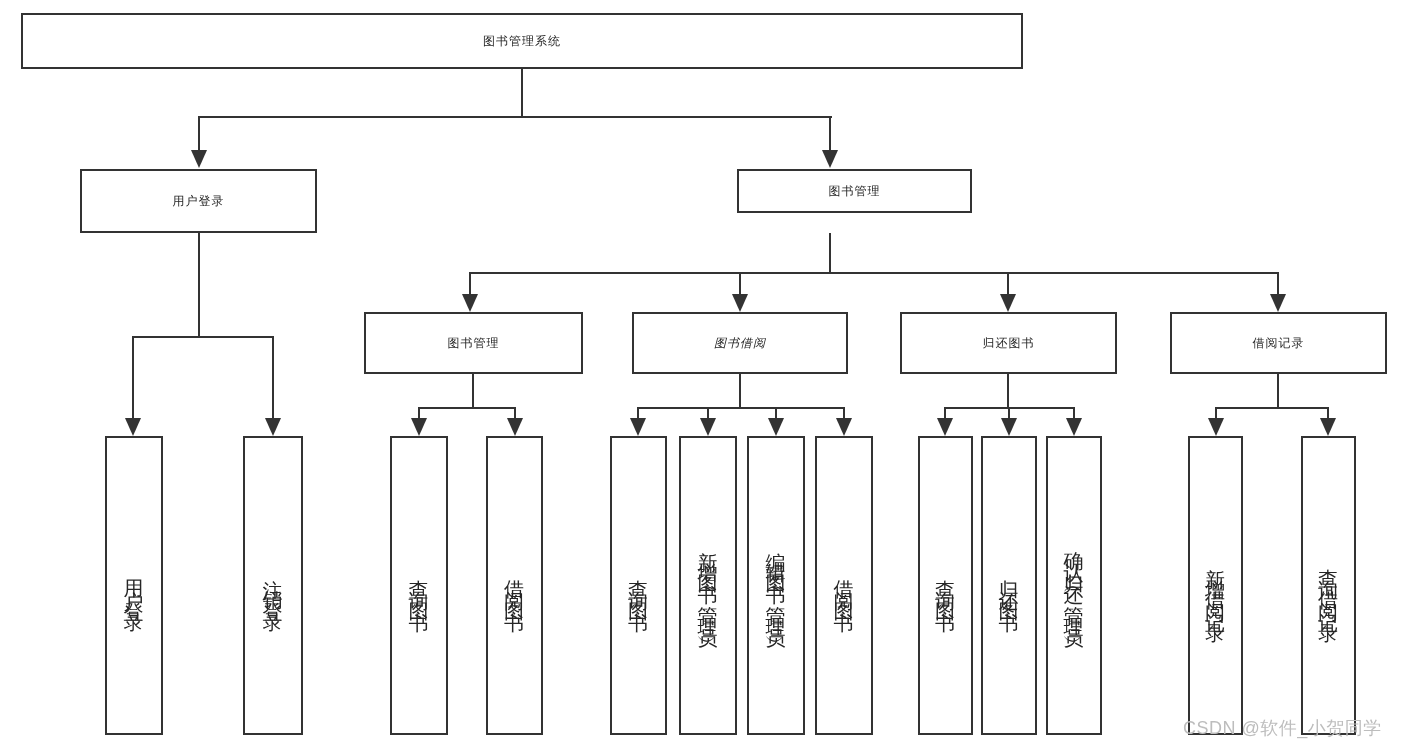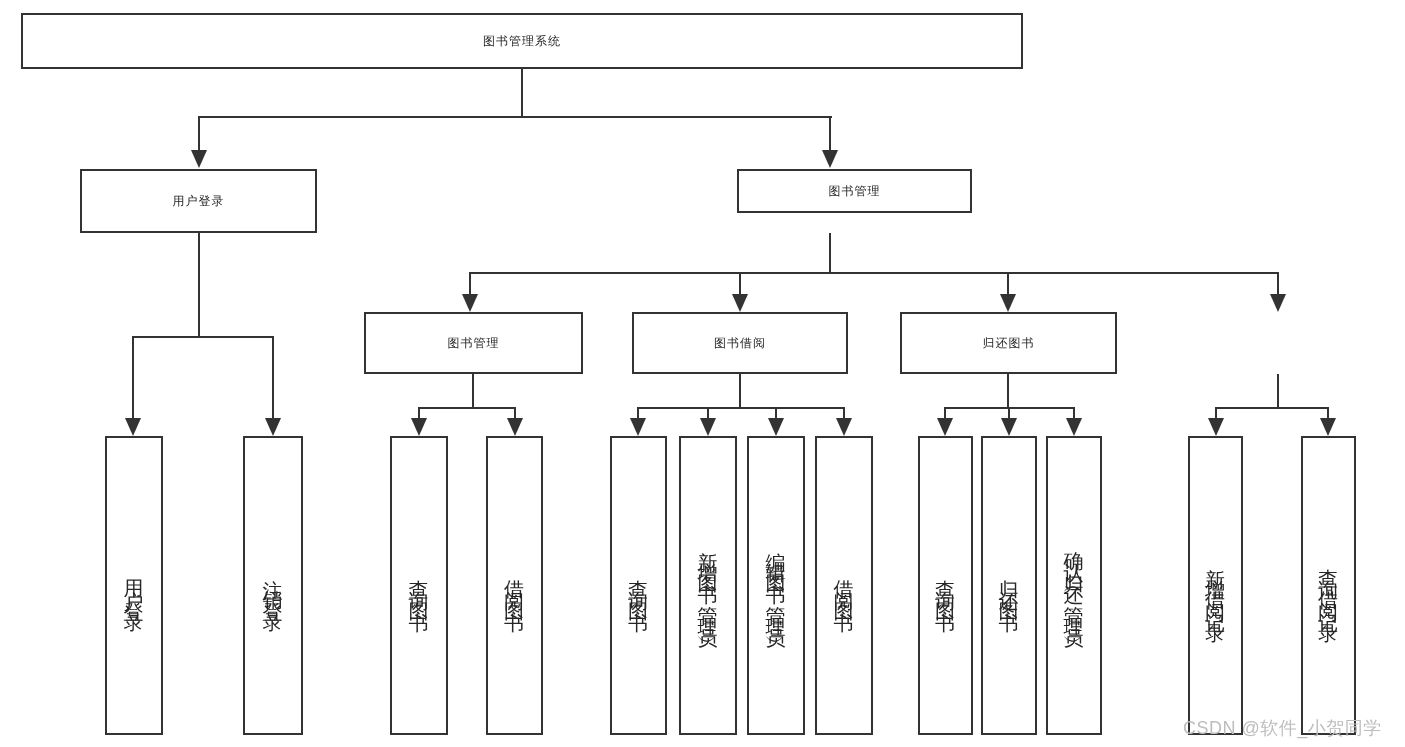--- a/index.html
+++ b/index.html
@@ -118,25 +118,28 @@
   <div class="vline" style="left:739px; top:273px; height:23px;"></div>
   <div class="ahead" style="left:732px; top:294px;"></div>
   <div class="vline" style="left:1007px; top:273px; height:23px;"></div>
   <div class="ahead" style="left:1000px; top:294px;"></div>
   <div class="vline" style="left:1277px; top:273px; height:23px;"></div>
   <div class="ahead" style="left:1270px; top:294px;"></div>
 
   <div class="node" style="left:364px; top:312px; width:219px; height:62px;">
     <span>图书管理</span>
   </div>
-  <div class="node" style="left:632px; top:312px; width:216px; height:62px;">
+  <div class="node" style="left:632px; top:312px; width:216px; height:62px;font-style:italic;">
     <span>图书借阅</span>
   </div>
   <div class="node" style="left:900px; top:312px; width:217px; height:62px;">
     <span>归还图书</span>
+  </div>
+  <div class="node" style="left:1170px; top:312px; width:217px; height:62px;">
+    <span>借阅记录</span>
   </div>
 
   <div class="vline" style="left:472px; top:374px; height:34px;"></div>
   <div class="hline" style="left:418px; top:407px; width:98px;"></div>
   <div class="vline" style="left:418px; top:408px; height:12px;"></div>
   <div class="ahead" style="left:411px; top:418px;"></div>
   <div class="vline" style="left:514px; top:408px; height:12px;"></div>
   <div class="ahead" style="left:507px; top:418px;"></div>
 
   <div class="vline" style="left:739px; top:374px; height:34px;"></div>

